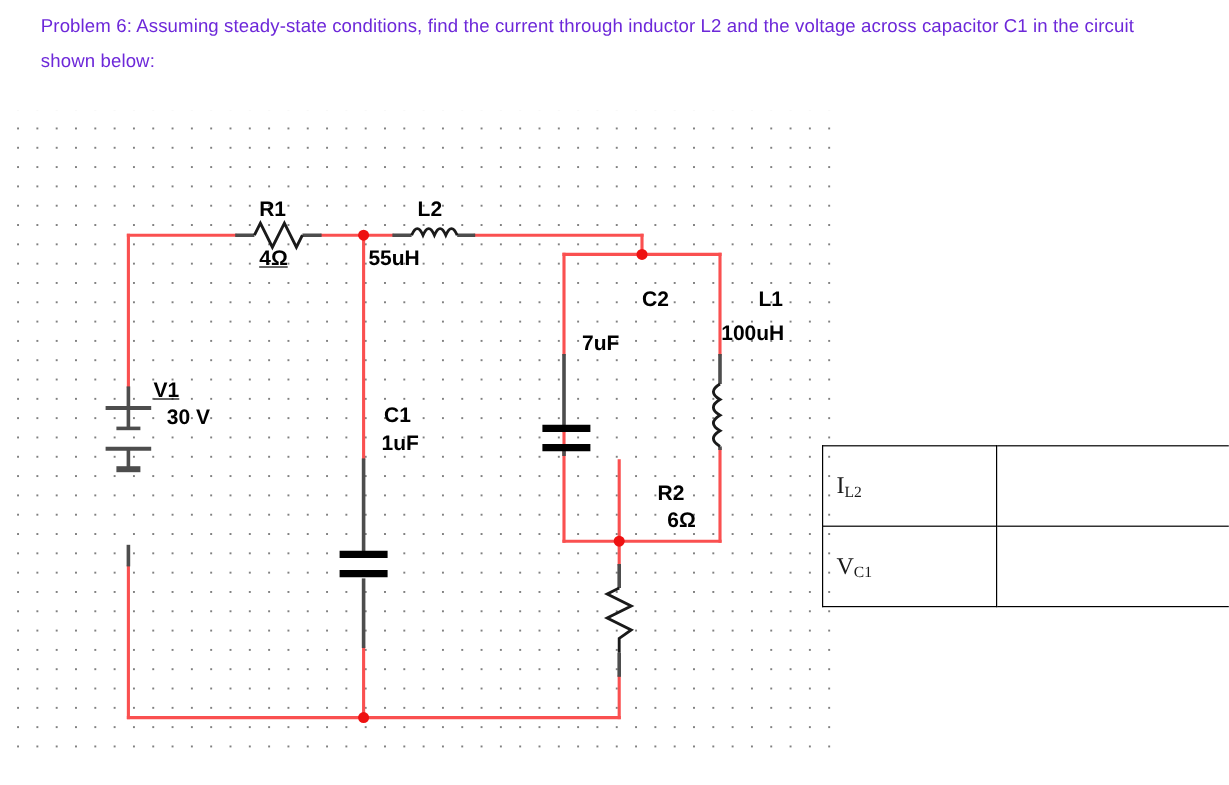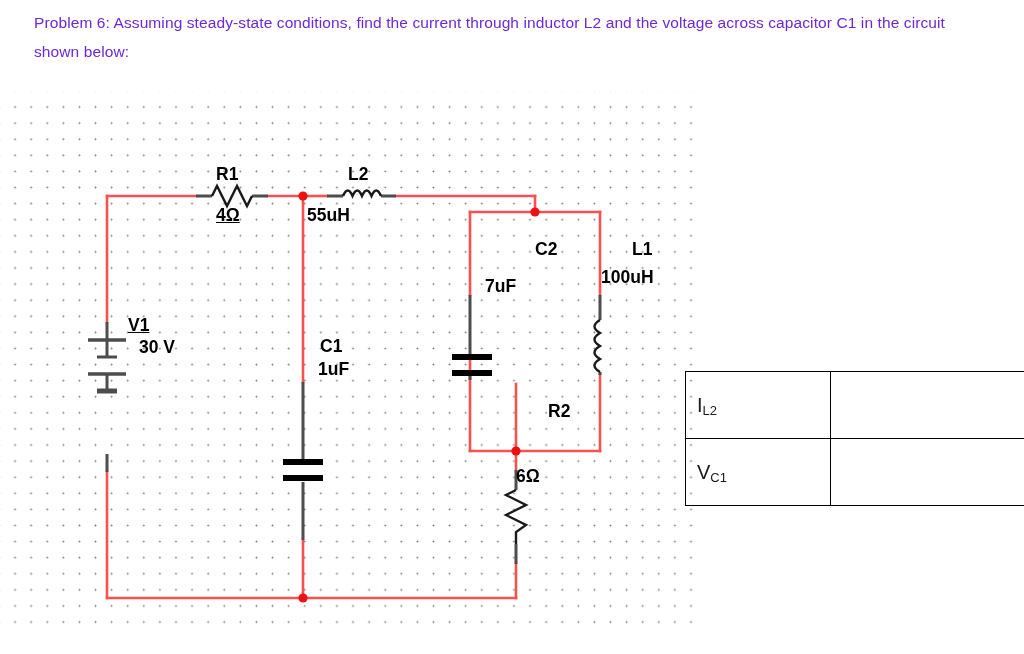--- a/index.html
+++ b/index.html
@@ -75,21 +75,21 @@
   }
   #answer-table td {
     border: 1.6px solid #000000;
     height: 66px;
     padding: 0 0 0 11px;
     vertical-align: middle;
   }
   #answer-table td.label-cell { width: 133px; }
   #answer-table td.value-cell { width: 190px; }
   .qty {
-    font-family: Liberation Sans, sans-serif;
+    font-family: Liberation Serif, serif;
     font-size: 20px;
     color: #1a1a1a;
     white-space: nowrap;
   }
   .qty sub {
     font-size: 13px;
     vertical-align: baseline;
     position: relative;
     top: 3px;
   }
@@ -216,21 +216,21 @@
   <div class="comp-label" style="left:320px; top:244px;">C1</div>
   <div class="comp-label" style="left:318px; top:267px;">1uF</div>
 
   <div class="comp-label" style="left:487px; top:147px;margin-left:48px;">C2</div>
   <div class="comp-label" style="left:485px; top:169px;margin-top:15px;">7uF</div>
 
   <div class="comp-label" style="left:603px; top:147px;margin-left:29px;">L1</div>
   <div class="comp-label" style="left:601px; top:175px;">100uH</div>
 
   <div class="comp-label" style="left:532px; top:309px;margin-left:16px;">R2</div>
-  <div class="comp-label" style="left:516px; top:331px;margin-top:43px;">6Ω</div>
+  <div class="comp-label" style="left:556px; top:331px;">6Ω</div>
 </div>
 
 <table id="answer-table">
   <tbody>
     <tr>
       <td class="label-cell">
         <span class="qty"><span>I</span><sub>L2</sub></span>
       </td>
       <td class="value-cell"></td>
     </tr>

